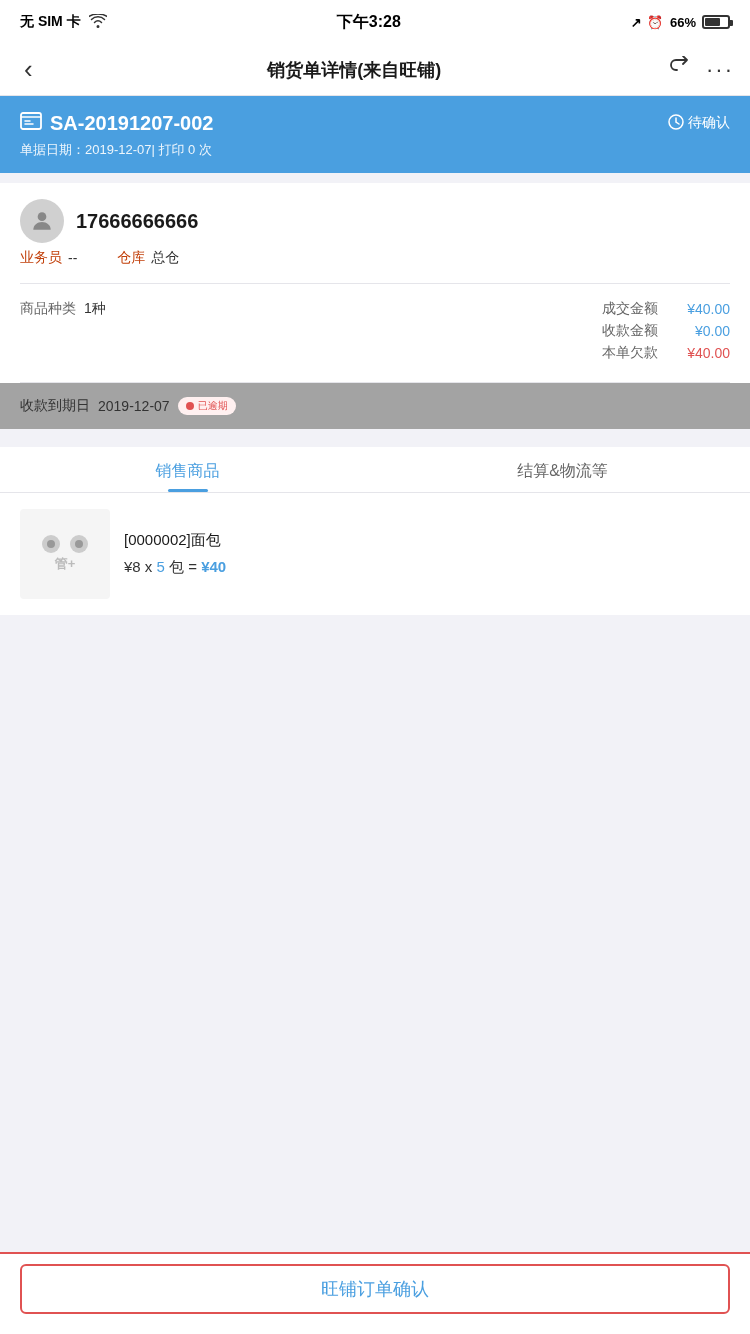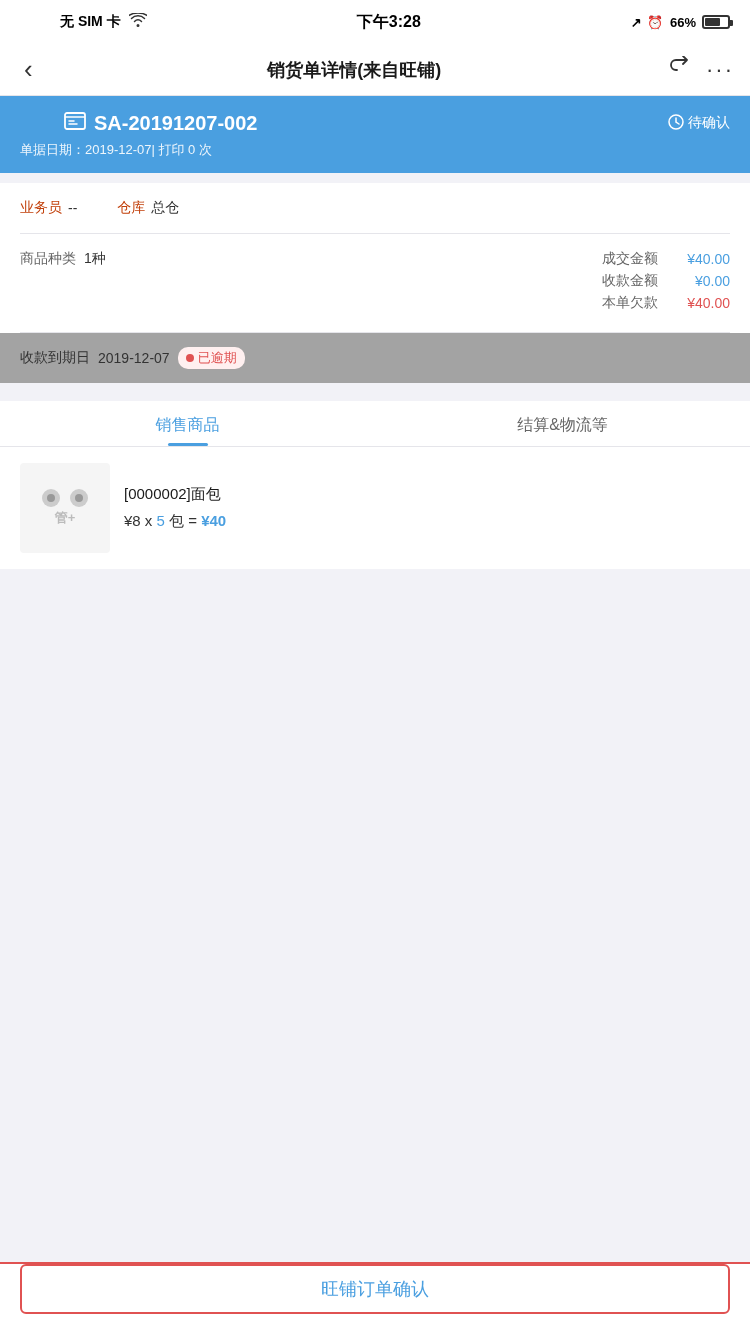--- a/index.html
+++ b/index.html
@@ -16,21 +16,21 @@
     .status-bar {
       background: #fff;
       height: 44px;
       display: flex;
       align-items: center;
       justify-content: space-between;
       padding: 0 20px;
       font-size: 15px;
       font-weight: 600;
     }
-    .status-left { display: flex; align-items: flex-start; gap: 8px; font-size: 14px; margin-left: 40px; }
+    .status-left { display: flex; align-items: flex-end; gap: 8px; font-size: 14px; }
     .status-center { font-size: 16px; font-weight: 600; }
     .status-right { display: flex; align-items: center; gap: 6px; font-size: 13px; }
     .battery-icon {
       display: inline-flex; align-items: center;
       border: 2px solid #333; border-radius: 3px;
       width: 28px; height: 14px; padding: 1px; position: relative;
     }
     .battery-icon::after {
       content: '';
       position: absolute; right: -5px; top: 3px;
@@ -65,21 +65,21 @@
     }
     .nav-icon { font-size: 20px; color: #333; cursor: pointer; }
 
     
     .order-header {
       background: #4a9fe0;
       padding: 16px 20px 14px;
       margin-top: 0;
     }
     .order-header-top {
-      display: flex; align-items: center; justify-content: space-between; margin-left: 44px;
+      display: flex; align-items: center; justify-content: space-between;
     }
     .order-id {
       font-size: 20px; font-weight: 700; color: #fff;
       display: flex; align-items: center; gap: 8px;
     }
     .order-status {
       font-size: 14px; color: #fff;
       display: flex; align-items: flex-start; gap: 4px;
     }
     .order-date {
@@ -148,21 +148,21 @@
     
     .due-section {
       background: #a3a3a3;
       padding: 14px 20px;
       font-size: 14px; color: #333;
       display: flex; align-items: center; gap: 8px;
     }
     .overdue-badge {
       background: #fff0f0;
       color: #e05252;
-      font-size: 13px;
+      font-size: 10px;
       padding: 2px 8px;
       border-radius: 10px;
       display: flex; align-items: center; gap: 4px;
     }
     .overdue-dot {
       width: 8px; height: 8px; border-radius: 50%;
       background: #e05252; display: inline-block;
     }
 
     
@@ -230,21 +230,21 @@
     .content-area {
       min-height: 200px;
       background: #f2f2f7;
     }
 
     
     .bottom-bar {
       position: fixed;
       bottom: 0; left: 0; width: 750px;
       background: #fff;
-      padding: 0 20px 20px;
+      padding: 10px 20px 20px;
       border-top: 2px solid #e05252;
     }
     .confirm-button {
       width: 100%;
       height: 50px;
       background: #fff;
       border: 2px solid #e05252;
       border-radius: 6px;
       font-size: 18px;
       color: #4a9fe0;
@@ -314,20 +314,29 @@
       <span>待确认</span>
     </div>
   </div>
   <div class="order-date">
     <span>单据日期：</span><span>2019-12-07</span><span>| 打印 0 次</span>
   </div>
 </div>
 
 <div class="section-white">
   <div class="customer-section">
+    <div class="customer-row">
+      <div class="avatar">
+        <svg viewBox="0 0 24 24" fill="#aaa">
+          <circle cx="12" cy="8" r="4"></circle>
+          <path d="M4 20c0-4 3.6-7 8-7s8 3 8 7"></path>
+        </svg>
+      </div>
+      <span class="customer-phone">17666666666</span>
+    </div>
     <div class="customer-meta">
       <div class="meta-item">
         <span class="meta-label">业务员</span>
         <span class="meta-value">--</span>
       </div>
       <div class="meta-item">
         <span class="meta-label">仓库</span>
         <span class="meta-value">总仓</span>
       </div>
     </div>

